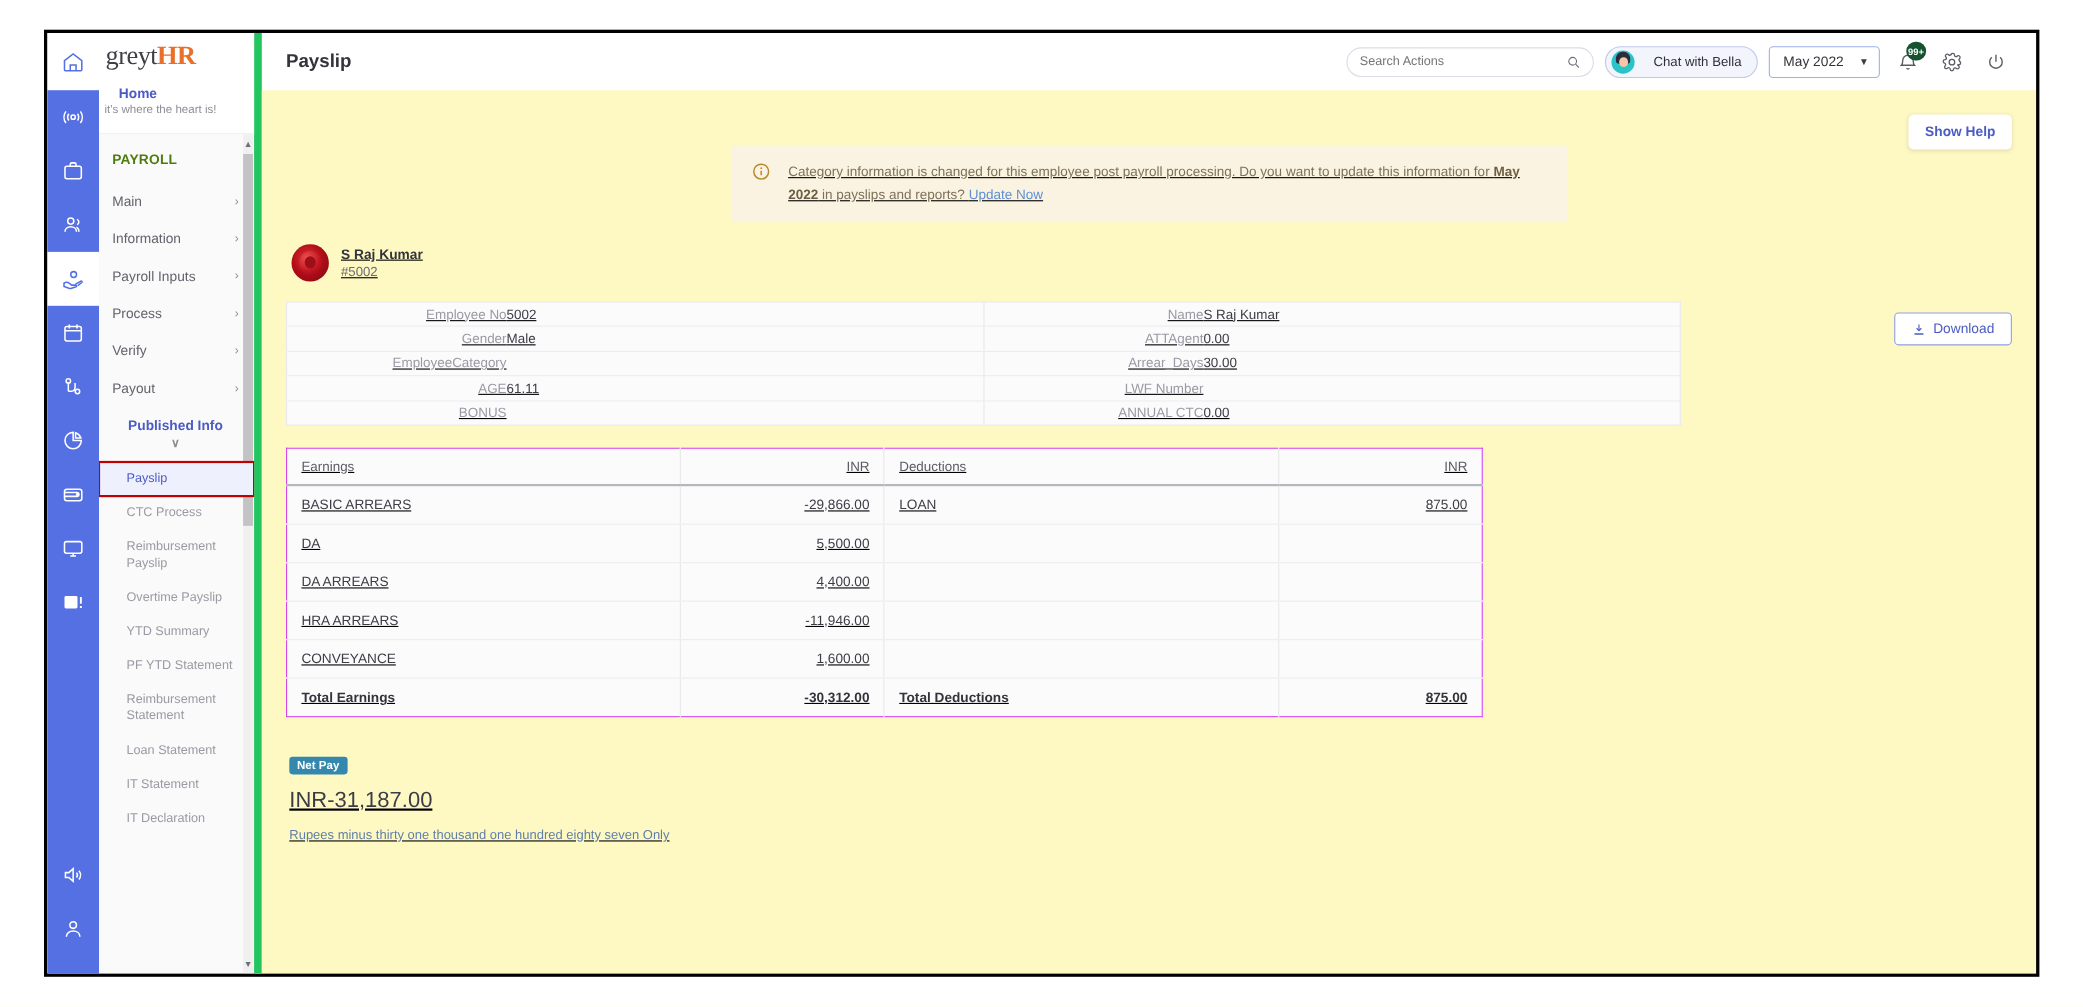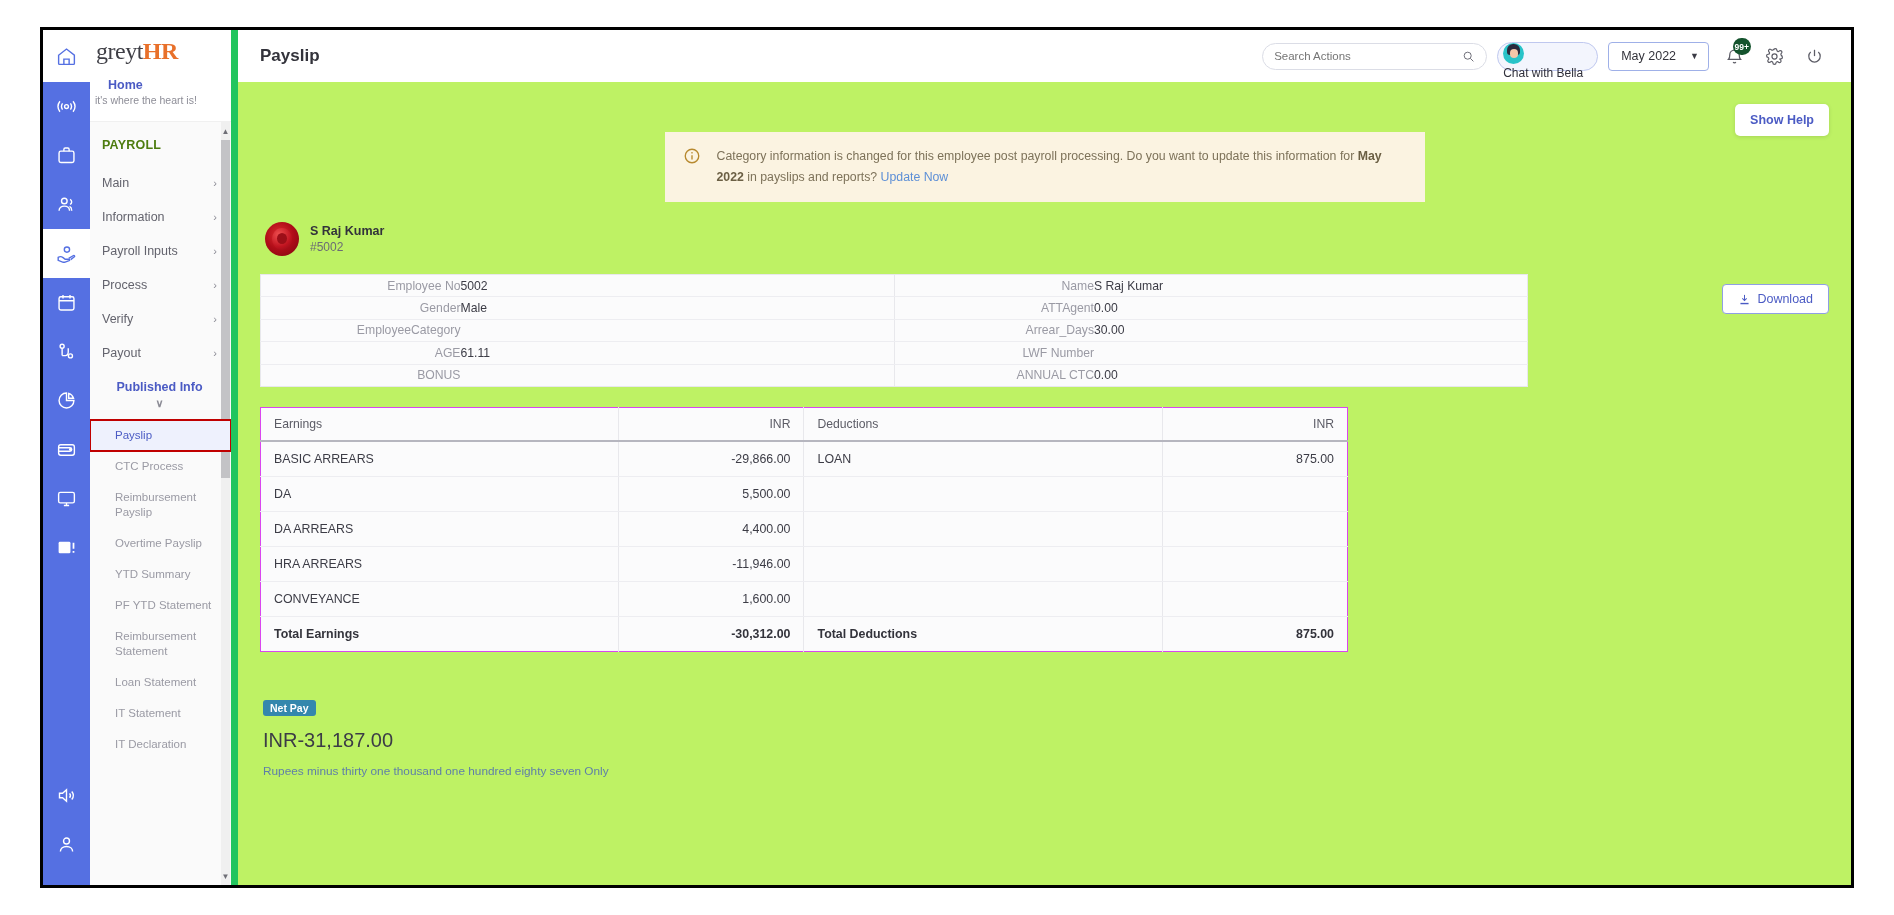--- a/index.html
+++ b/index.html
@@ -142,23 +142,23 @@
   .search-box input {
     flex: 1 1 auto; border: none; outline: none;
     font-size: 11.5px; color: #9a9aa4;
     font-family: "Liberation Sans", sans-serif;
     background: transparent;
   }
   .search-box svg { width: 13px; height: 13px; color: #6b6b75; }
   .chat-btn {
     height: 29px; border: 1px solid #bfc8ef; border-radius: 15px;
     background: #f3f5fd;
-    display: flex; gap: 2px;
+    display: flex; align-items: center; gap: 17px;
     padding: 0 14px 0 5px;
-    font-size: 12px; color: #2f2f3a; cursor: pointer; flex-direction: column;
+    font-size: 12px; color: #2f2f3a; cursor: pointer;
   }
   .bella-av {
     width: 21px; height: 21px; border-radius: 50%;
     background: #29c3c8;
     position: relative; overflow: hidden; flex: 0 0 21px;
   }
   .bella-av::before {
     content: ""; position: absolute; left: 4px; top: 1px;
     width: 13px; height: 11px; background: #2b2b3d;
     border-radius: 6px 6px 3px 3px;
@@ -186,24 +186,25 @@
     position: absolute; top: -3px; right: -2px;
     background: #14532d; color: #fff;
     font-size: 8.5px; font-weight: bold;
     min-width: 17px; height: 17px; border-radius: 9px;
     display: flex; align-items: center; justify-content: center;
     padding: 0 2px;
   }
 
   .content {
     flex: 1 1 auto;
-    background: #bef264;
+    background: #fef9c3;
     position: relative;
     overflow: hidden;
     padding: 0 22px;
+    text-decoration: underline;
   }
   .help-btn {
     position: absolute; right: 22px; top: 22px;
     background: #fff; border: none; border-radius: 5px;
     box-shadow: 0 1px 4px rgba(0,0,0,0.12);
     color: #4b5bc4; font-size: 12.5px; font-weight: bold;
     padding: 9px 15px; cursor: pointer;
     font-family: "Liberation Sans", sans-serif;
   }
   .alert-bar {
@@ -297,21 +298,21 @@
     font-size: 12.4px; color: #3c3c46;
     padding: 10px 13px;
     border-bottom: 1px solid #ededf1;
     height: 28px;
   }
   .pay-table .c-name { width: 352px; text-align: left; }
   .pay-table .c-amt  { width: 182px; text-align: right; }
   .pay-table .c-sep  { border-left: 1px solid #e8e8ec; }
   .pay-table tr.total td { font-weight: bold; color: #33333b; border-bottom: none; }
 
-  .netpay-wrap { margin-top: 46px; padding-left: 3px; }
+  .netpay-wrap { margin-top: 34px; padding-left: 3px; }
   .netpay-badge {
     display: inline-block;
     background: #3487ad; color: #fff;
     font-size: 10.5px; font-weight: bold;
     padding: 2px 7px; border-radius: 3px;
   }
   .netpay-amount {
     font-size: 20px; color: #3c3c46;
     margin-top: 11px; line-height: 26px;
   }

